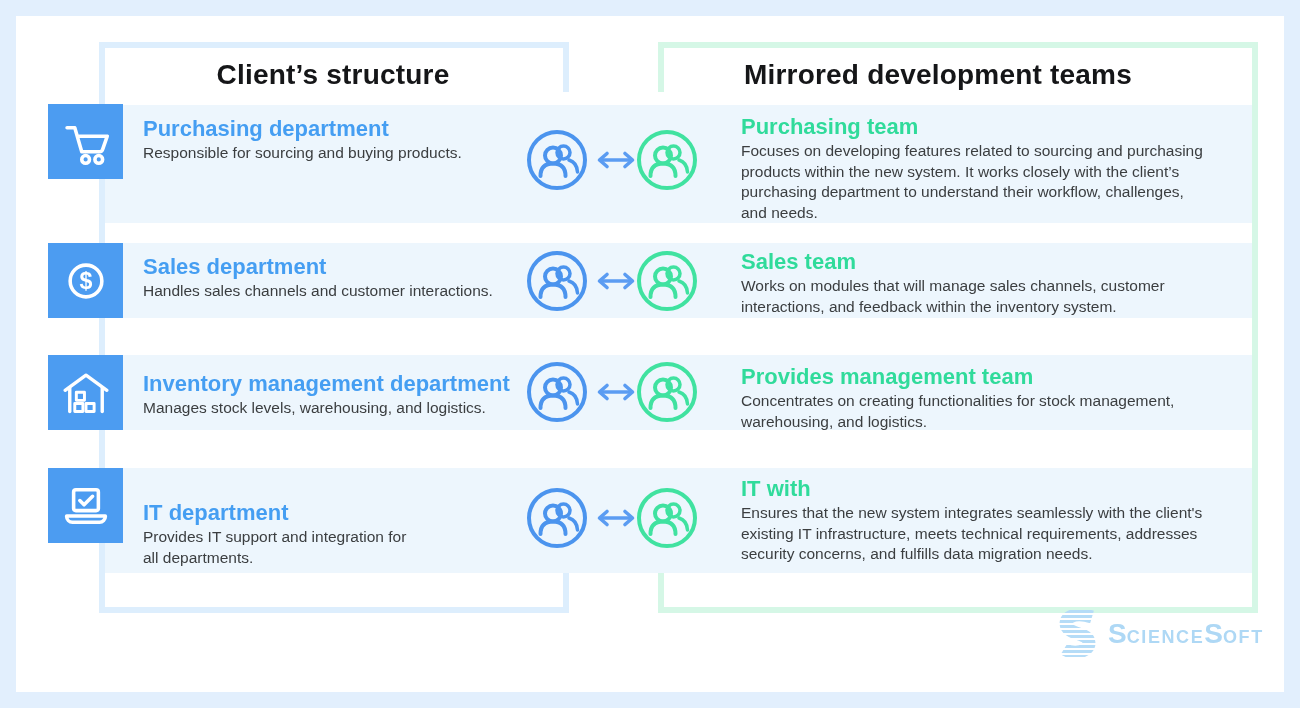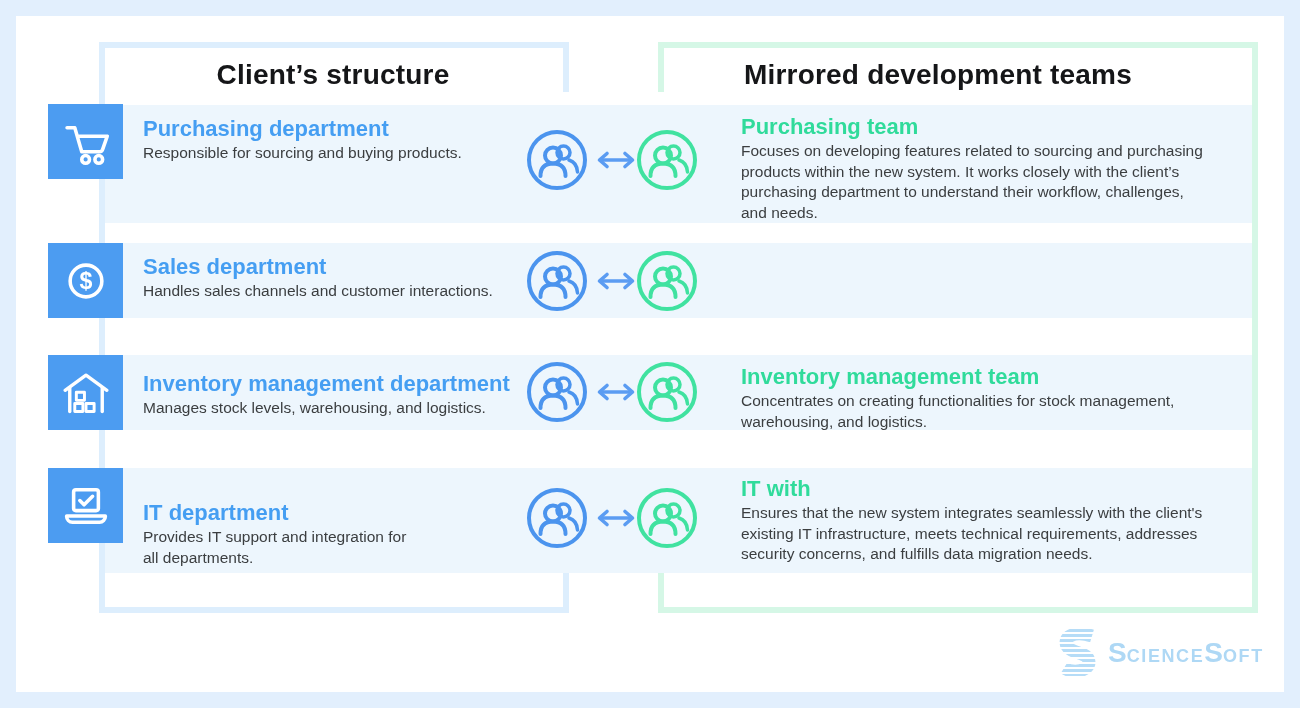--- a/index.html
+++ b/index.html
@@ -48,21 +48,21 @@
   .pair-ico{position:absolute;width:62px;height:62px;}
   .pair-ico.blue.r1{left:526px;top:129px;} .pair-ico.green.r1{left:636px;top:129px;}
   .pair-ico.blue.r2{left:526px;top:250px;} .pair-ico.green.r2{left:636px;top:250px;}
   .pair-ico.blue.r3{left:526px;top:361px;} .pair-ico.green.r3{left:636px;top:361px;}
   .pair-ico.blue.r4{left:526px;top:487px;} .pair-ico.green.r4{left:636px;top:487px;}
   .arrow-ico{position:absolute;width:44px;height:20px;}
   .arrow-ico.r1{left:594px;top:150px;} .arrow-ico.r2{left:594px;top:271px;}
   .arrow-ico.r3{left:594px;top:382px;} .arrow-ico.r4{left:594px;top:508px;}
 
   
-  .logo{position:absolute;left:1056px;top:629px;display:flex;align-items:center;}
+  .logo{position:absolute;left:1056px;top:610px;display:flex;align-items:center;}
   .logo-text{margin-left:8px;color:#aed8f5;font-weight:700;white-space:nowrap;}
   .logo-text .big{font-size:28px;}
   .logo-text .sc{font-size:18px;letter-spacing:1.6px;text-transform:uppercase;}
 </style>
 </head>
 <body>
 
 <div id="stage">
   <div class="white-sheet"></div>
 
@@ -118,27 +118,32 @@
     <p class="blk-desc">Focuses on developing features related to sourcing and purchasing
 products within the new system. It works closely with the client’s
 purchasing department to understand their workflow, challenges,
 and needs.</p>
   </div>
 
   <div class="dept r2">
     <p class="blk-title">Sales department</p>
     <p class="blk-desc">Handles sales channels and customer interactions.</p>
   </div>
+  <div class="team r2">
+    <p class="blk-title">Sales team</p>
+    <p class="blk-desc">Works on modules that will manage sales channels, customer
+interactions, and feedback within the inventory system.</p>
+  </div>
 
   <div class="dept r3">
     <p class="blk-title">Inventory management department</p>
     <p class="blk-desc">Manages stock levels, warehousing, and logistics.</p>
   </div>
   <div class="team r3">
-    <p class="blk-title">Inventory management team</p>
+    <p class="blk-title">Provides management team</p>
     <p class="blk-desc">Concentrates on creating functionalities for stock management,
 warehousing, and logistics.</p>
   </div>
 
   <div class="dept r4">
     <p class="blk-title">IT department</p>
     <p class="blk-desc">Provides IT support and integration for
 all departments.</p>
   </div>
   <div class="team r4">

